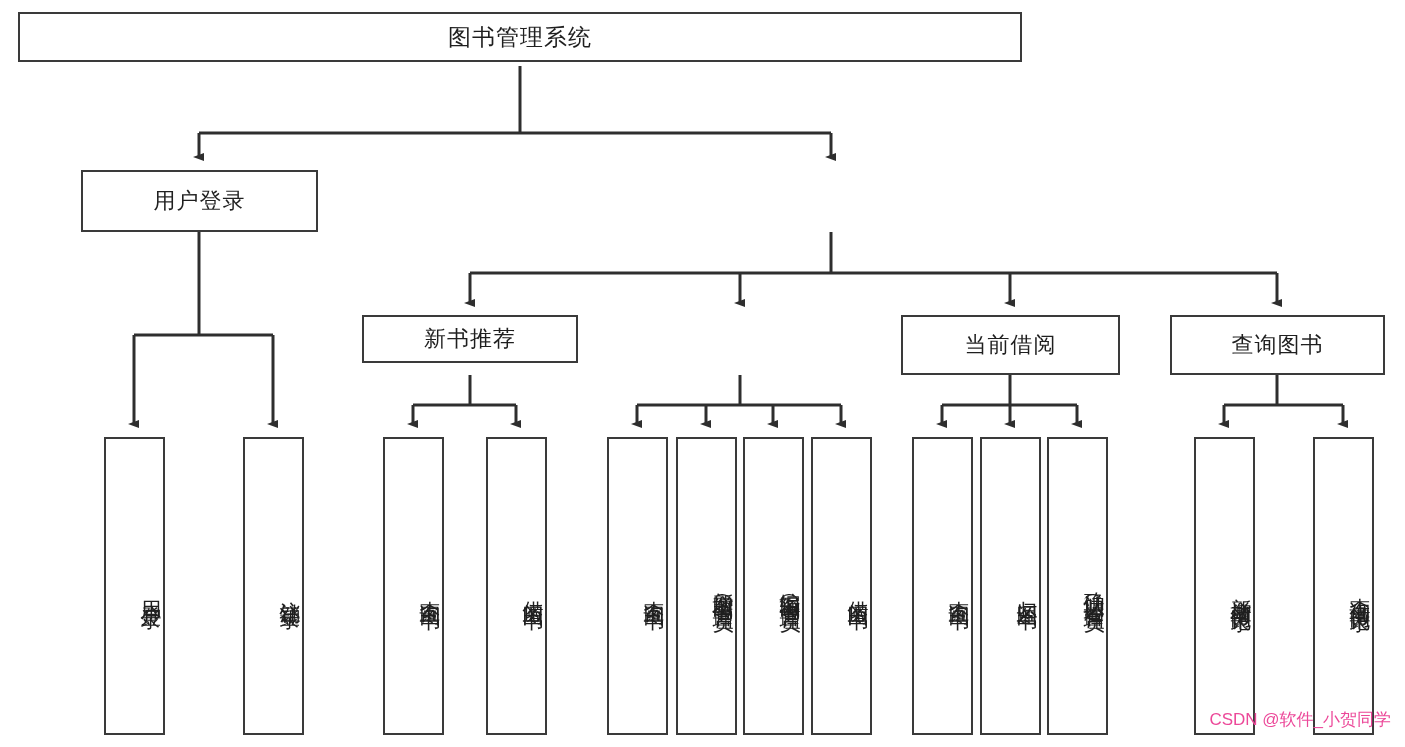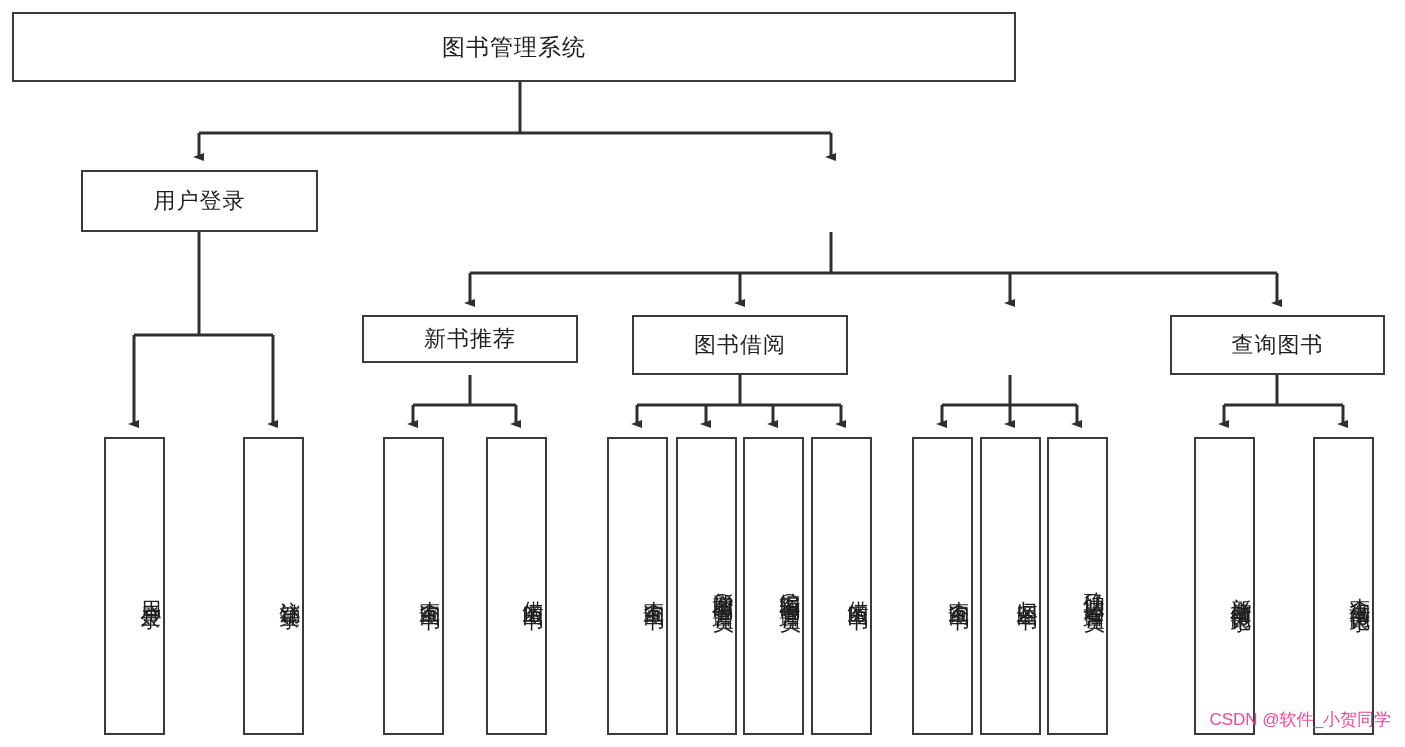--- a/index.html
+++ b/index.html
@@ -113,29 +113,29 @@
       <path d="M1010,405 L1010,424" marker-end="url(#arrow)"></path>
       <path d="M1077,405 L1077,424" marker-end="url(#arrow)"></path>
 
       <path d="M1277,375 L1277,405"></path>
       <path d="M1224,405 L1343,405"></path>
       <path d="M1224,405 L1224,424" marker-end="url(#arrow)"></path>
       <path d="M1343,405 L1343,424" marker-end="url(#arrow)"></path>
     </g>
   </svg>
 
-  <div class="node horizontal" id="root-node" style="left:12px; top:12px; width:1004px; height:70px;">图书管理系统</div>
+  <div class="node horizontal" id="root-node" style="left:18px; top:12px; width:1004px; height:50px;">图书管理系统</div>
 
   <div class="node horizontal" style="left:81px; top:170px; width:237px; height:62px;">用户登录</div>
 
 
   <div class="node horizontal" style="left:362px; top:315px; width:216px; height:48px;">新书推荐</div>
 
-  <div class="node horizontal" style="left:632px; top:315px; width:216px; height:60px;">图书借阅</div>
 
+  <div class="node horizontal" style="left:901px; top:315px; width:219px; height:60px;">当前借阅</div>
 
   <div class="node horizontal" style="left:1170px; top:315px; width:215px; height:60px;">查询图书</div>
 
   <div class="node vertical" style="left:104px; top:437px; width:61px; height:298px;">用户登录</div>
 
   <div class="node vertical" style="left:243px; top:437px; width:61px; height:298px;">注销登录</div>
 
   <div class="node vertical" style="left:383px; top:437px; width:61px; height:298px;">查询图书</div>
 
   <div class="node vertical" style="left:486px; top:437px; width:61px; height:298px;">借阅图书</div>

